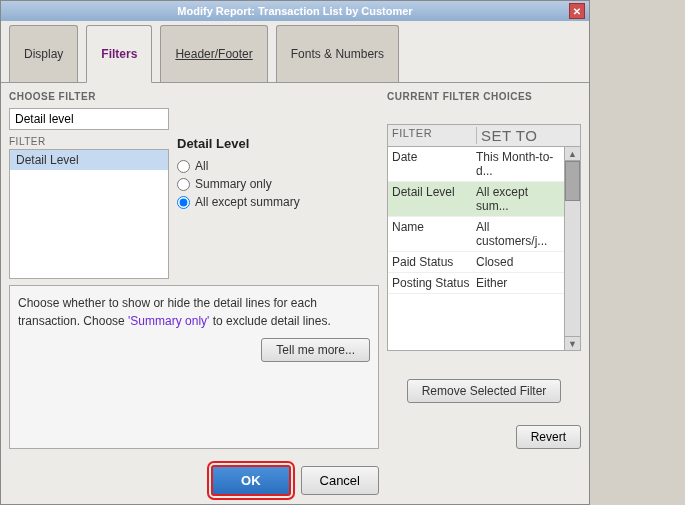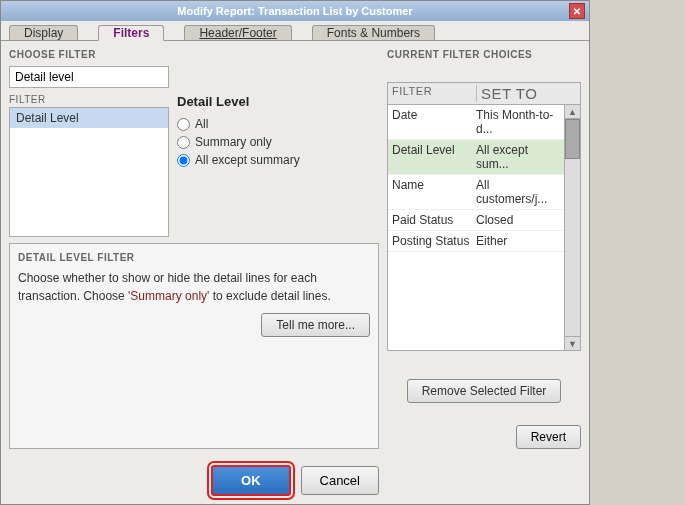--- a/index.html
+++ b/index.html
@@ -50,24 +50,24 @@
 
     .tabs-bar {
       display: flex;
       background: #ecebe8;
       border-bottom: 1px solid #999;
       padding: 4px 8px 0 8px;
       flex-shrink: 0;
     }
 
     .tab {
-      padding: 0 14px;
+      padding: 21px 14px;
       border: 1px solid #999;
       border-bottom: none;
-      margin-right: 20px;
+      margin-right: 8px;
       cursor: pointer;
       background: #d4d0c8;
       font-size: 12px;
       color: #333;
       border-radius: 3px 3px 0 0;
     }
 
     .tab.active {
       background: #ecebe8;
       border-bottom: 1px solid #ecebe8;
@@ -197,21 +197,21 @@
       margin-bottom: 6px;
     }
 
     .detail-level-text {
       font-size: 12px;
       color: #333;
       line-height: 1.5;
     }
 
     .detail-level-text a {
-      color: #7f1d1d;
+      color: #6d28d9;
       text-decoration: none;
     }
 
     .tell-me-more {
       display: flex;
       justify-content: flex-end;
       margin-top: 8px;
     }
 
     .btn {
@@ -416,21 +416,20 @@
             <span>Summary only</span>
           </label>
           <label class="radio-option">
             <input type="radio" name="detail_level" checked="" style="">
             <span>All except summary</span>
           </label>
         </div>
       </div>
 
       <div class="detail-level-section">
-        <div class="detail-level-title">DETAIL LEVEL FILTER</div>
         <div class="detail-level-text">
           <span>Choose whether to show or hide the detail lines for each transaction. Choose </span><a href="#">'Summary only'</a><span> to exclude detail lines.</span>
         </div>
         <div class="tell-me-more">
           <button class="btn">Tell me more...</button>
         </div>
       </div>
     </div>
 
     <div class="right-panel">

